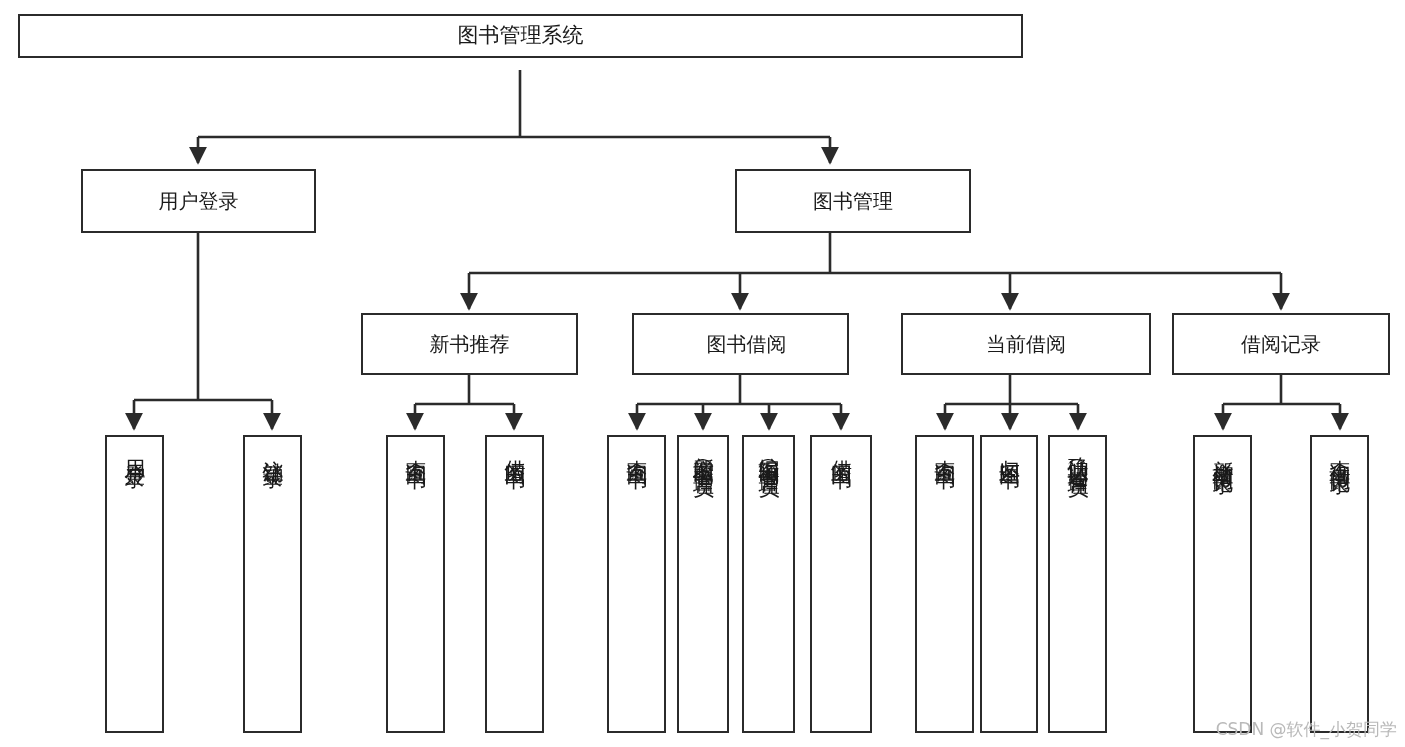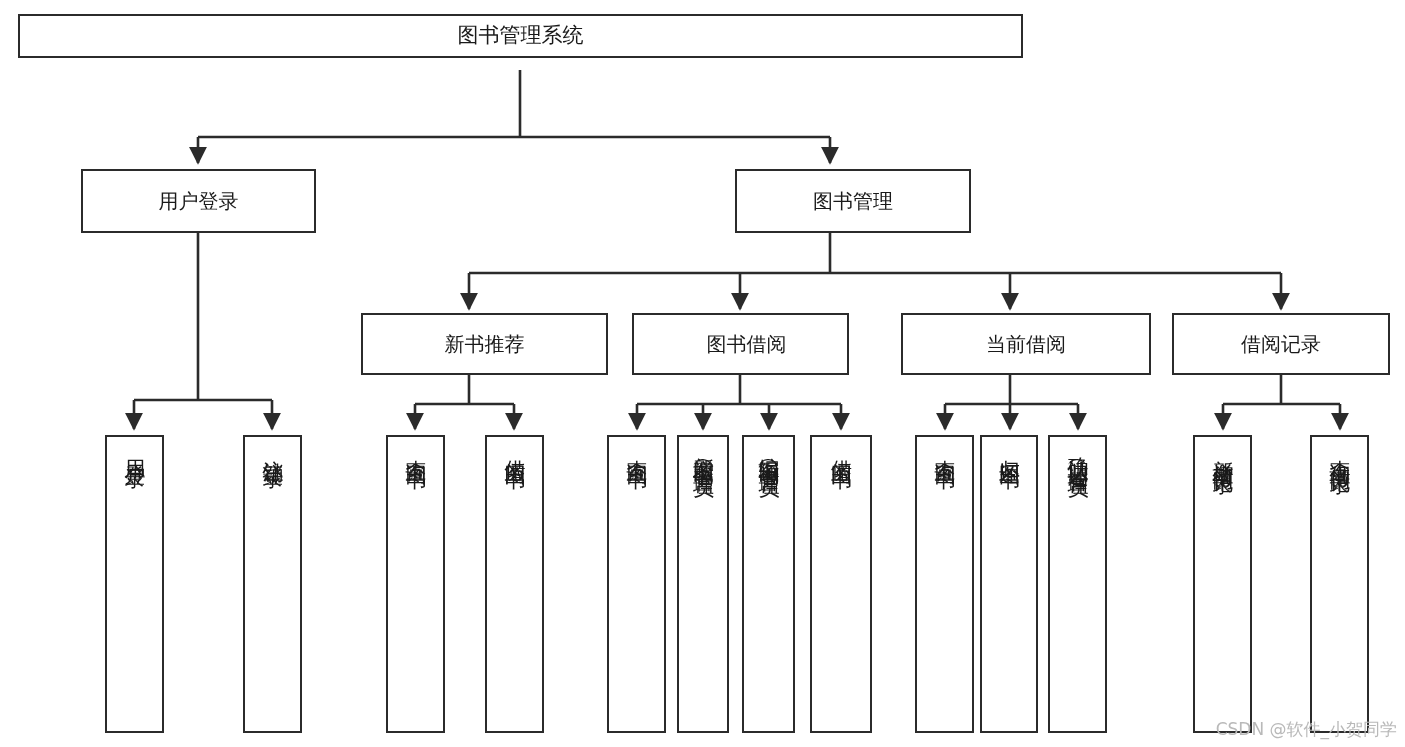--- a/index.html
+++ b/index.html
@@ -148,21 +148,21 @@
     <span class="label">图书管理系统</span>
   </div>
 
   <div class="node branch" style="left:81px; top:169px; width:235px; height:64px;">
     <span class="label">用户登录</span>
   </div>
   <div class="node branch" style="left:711px; top:169px; width:236px; height:64px;margin-left:24px;">
     <span class="label">图书管理</span>
   </div>
 
-  <div class="node branch" style="left:361px; top:313px; width:247px; height:62px;">
+  <div class="node branch" style="left:361px; top:313px; width:217px; height:62px;">
     <span class="label">新书推荐</span>
   </div>
   <div class="node branch" style="left:632px; top:313px; width:217px; height:62px;padding-left:12px;">
     <span class="label">图书借阅</span>
   </div>
   <div class="node branch" style="left:901px; top:313px; width:250px; height:62px;">
     <span class="label">当前借阅</span>
   </div>
   <div class="node branch" style="left:1172px; top:313px; width:218px; height:62px;">
     <span class="label">借阅记录</span>

